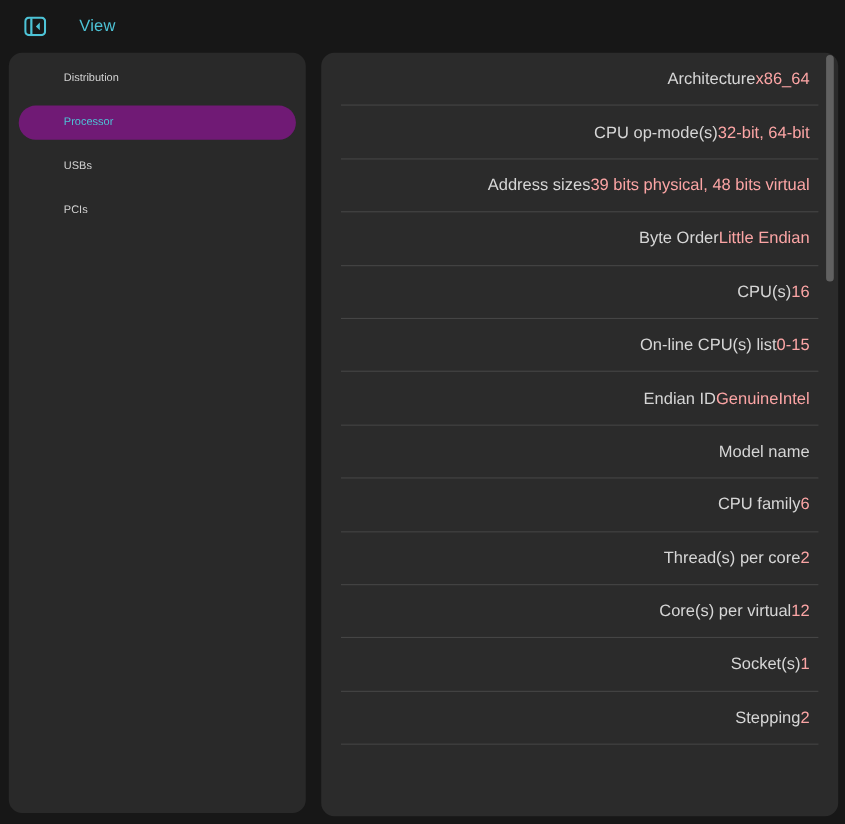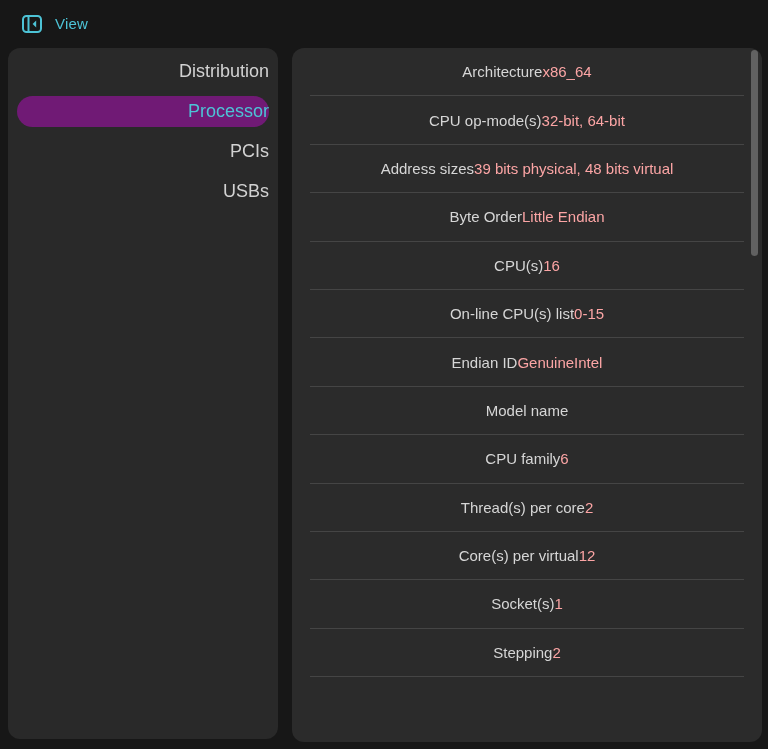--- a/index.html
+++ b/index.html
@@ -14,60 +14,59 @@
   .topbar {
     position: absolute; left: 0; top: 0; width: 768px; height: 47px;
     display: flex; align-items: center;
   }
   .toggle-btn {
     margin-left: 22px; width: 20px; height: 18px;
     display: flex; align-items: center; justify-content: center;
     cursor: pointer; background: none; border: none; padding: 0;
   }
   .menu-view {
-    margin-left: 13px;
+    margin-left: 30px;
     font-size: 15px;
     color: var(--accent, #4dc3d6);
     cursor: pointer;
     letter-spacing: 0.2px;
   }
   
   .panel {
     position: absolute; top: 48px;
     background: var(--panel-bg, #292929);
     border-radius: 12px;
   }
   .sidebar {
     left: 8px; width: 270px; height: 691px;
     padding: 8px 9px;
   }
   .sidebar-item {
     height: 31px; line-height: 31px;
     margin-bottom: 9px;
     border-radius: 16px;
     padding-left: 41px;
-    font-size: 18px;
+    font-size: 10px;
     color: #d2d2d2;
     cursor: pointer;
     white-space: nowrap;
-    text-align: right;
   }
   .sidebar-item.selected {
     background: #701a75;
     color: var(--accent, #4dc3d6);
   }
   .details {
     left: 292px; width: 470px; height: 694px;
     background: #2b2b2b;
     overflow: hidden;
   }
   .row { height: 48.4px; position: relative; }
   .row-inner {
     height: 47.4px;
-    display: flex; align-items: center; justify-content: center;
+    display: flex; align-items: center; justify-content: flex-end;
     padding: 8px 26px;
   }
   .row-label { font-size: 15px; color: #d6d6d6; white-space: nowrap; }
   .row-value { font-size: 15px; color: #fca5a5; white-space: nowrap; text-align: right; }
   .row-divider {
     height: 1px; margin: 0 18px;
     background: #454545;
   }
   .scroll-thumb {
     position: absolute; right: 4px; top: 2px;
@@ -89,22 +88,22 @@
         <path d="M 14.2 5.5 L 10.6 9 L 14.2 12.5 Z" fill="#4dc3d6"></path>
       </svg>
     </span>
   </button>
   <div class="menu-view">View</div>
 </div>
 
 <nav class="panel sidebar" id="sidebar-list">
     <div class="sidebar-item">Distribution</div>
     <div class="sidebar-item selected">Processor</div>
+    <div class="sidebar-item">USBs</div>
     <div class="sidebar-item">PCIs</div>
-    <div class="sidebar-item">USBs</div>
   </nav>
 
 <section class="panel details">
   <div id="rows-list">
       <div class="row">
         <div class="row-inner">
           <span class="row-label">Architecture</span>
           <span class="row-value">x86_64</span>
         </div>
         <div class="row-divider"></div>

